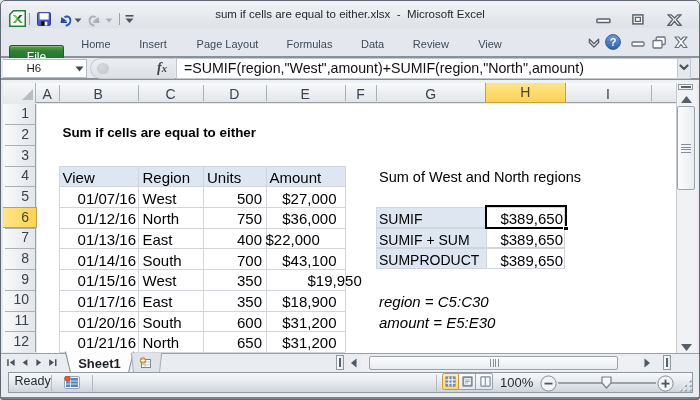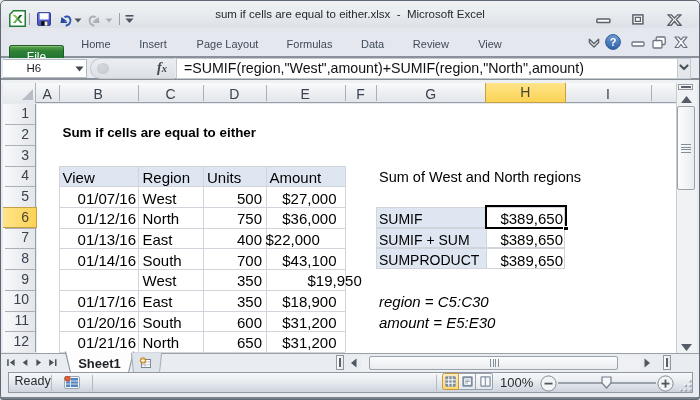--- a/index.html
+++ b/index.html
@@ -211,20 +211,21 @@
 <div class="abs cell" style="left:203px;top:210.2px;width:59.0px;text-align:right;font-size:15px;">750</div>
 <div class="abs cell" style="left:265.5px;top:210.2px;width:71.0px;text-align:right;font-size:15px;">$36,000</div>
 <div class="abs cell" style="left:58.5px;top:230.89999999999998px;width:77.5px;text-align:right;font-size:15px;">01/13/16</div>
 <div class="abs cell" style="left:142.5px;top:230.89999999999998px;font-size:15px;">East</div>
 <div class="abs cell" style="left:203px;top:230.89999999999998px;width:59.0px;text-align:right;font-size:15px;">400</div>
 <div class="abs cell" style="left:265.5px;top:230.89999999999998px;width:54px;text-align:right;font-size:15px;">$22,000</div>
 <div class="abs cell" style="left:58.5px;top:251.6px;width:77.5px;text-align:right;font-size:15px;">01/14/16</div>
 <div class="abs cell" style="left:142.5px;top:251.6px;font-size:15px;">South</div>
 <div class="abs cell" style="left:203px;top:251.6px;width:59.0px;text-align:right;font-size:15px;">700</div>
 <div class="abs cell" style="left:265.5px;top:251.6px;width:71.0px;text-align:right;font-size:15px;">$43,100</div>
+<div class="abs cell" style="left:58.5px;top:272.3px;width:77.5px;text-align:right;font-size:15px;">01/15/16</div>
 <div class="abs cell" style="left:142.5px;top:272.3px;font-size:15px;">West</div>
 <div class="abs cell" style="left:203px;top:272.3px;width:59.0px;text-align:right;font-size:15px;">350</div>
 <div class="abs cell" style="left:265.5px;top:272.3px;width:71.0px;text-align:right;font-size:15px;padding-left:42px;">$19,950</div>
 <div class="abs cell" style="left:58.5px;top:292.99999999999994px;width:77.5px;text-align:right;font-size:15px;">01/17/16</div>
 <div class="abs cell" style="left:142.5px;top:292.99999999999994px;font-size:15px;">East</div>
 <div class="abs cell" style="left:203px;top:292.99999999999994px;width:59.0px;text-align:right;font-size:15px;">350</div>
 <div class="abs cell" style="left:265.5px;top:292.99999999999994px;width:71.0px;text-align:right;font-size:15px;">$18,900</div>
 <div class="abs cell" style="left:58.5px;top:313.7px;width:77.5px;text-align:right;font-size:15px;">01/20/16</div>
 <div class="abs cell" style="left:142.5px;top:313.7px;font-size:15px;">South</div>
 <div class="abs cell" style="left:203px;top:313.7px;width:59.0px;text-align:right;font-size:15px;">600</div>

